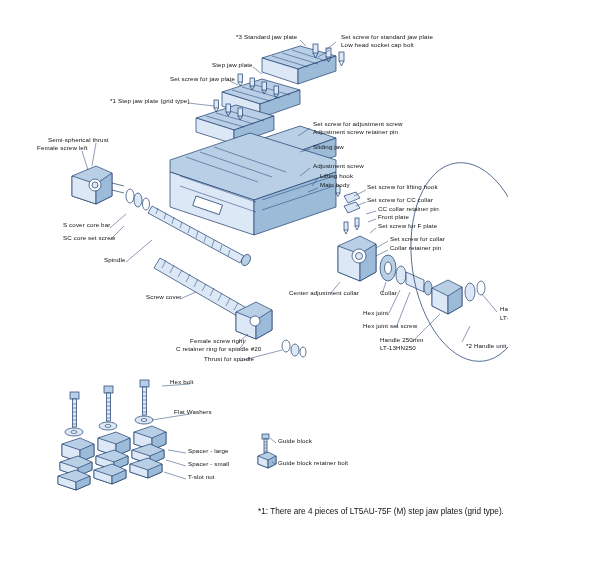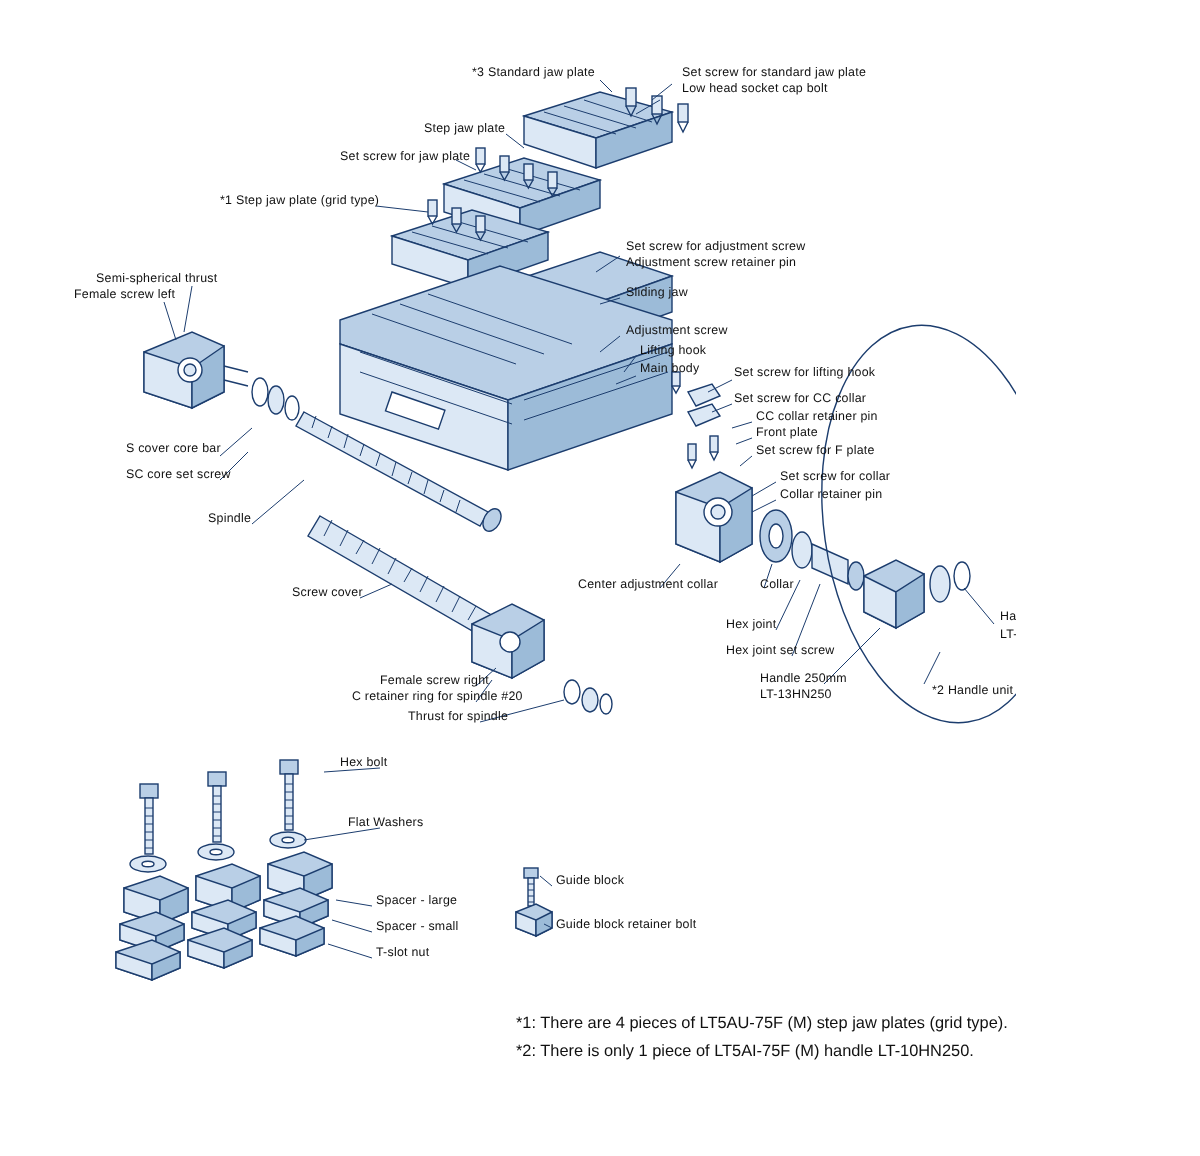--- a/index.html
+++ b/index.html
@@ -358,16 +358,15 @@
   <div class="lbl" style="left:170px; top:378px;">Hex bolt</div>
   <div class="lbl" style="left:174px; top:408px;">Flat Washers</div>
   <div class="lbl" style="left:278px; top:437px;">Guide block</div>
   <div class="lbl" style="left:188px; top:447px;">Spacer - large</div>
   <div class="lbl" style="left:278px; top:459px;">Guide block retainer bolt</div>
   <div class="lbl" style="left:188px; top:460px;">Spacer - small</div>
   <div class="lbl" style="left:188px; top:473px;">T-slot nut</div>
 
   <div class="notes">
     <div>*1: There are 4 pieces of LT5AU-75F (M) step jaw plates (grid type).</div>
-    <div>*2: There is only 1 piece of LT5AI-75F (M) handle LT-10HN250.</div>
   </div>
 
 </div>
 
 </body></html>

